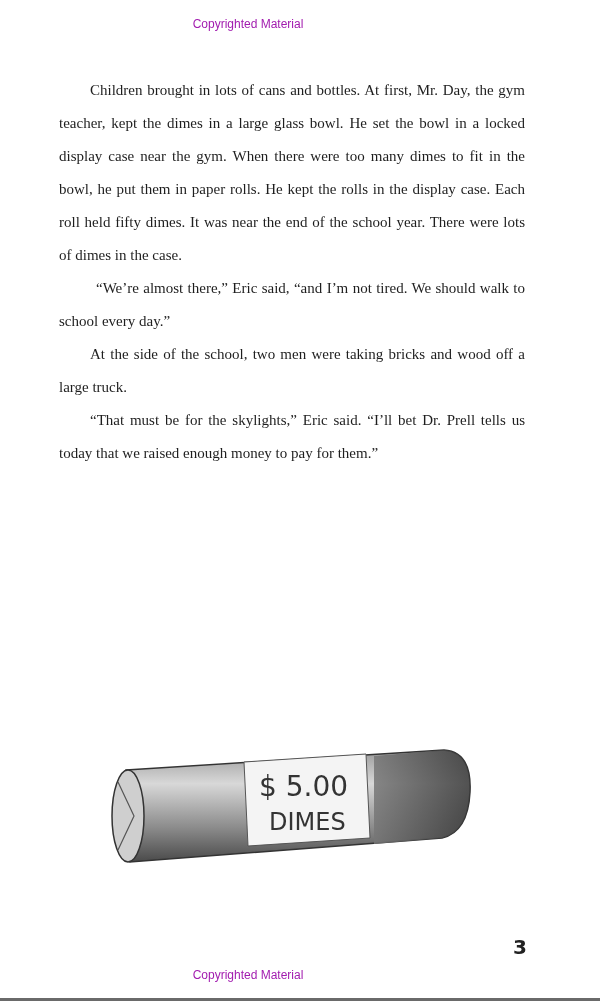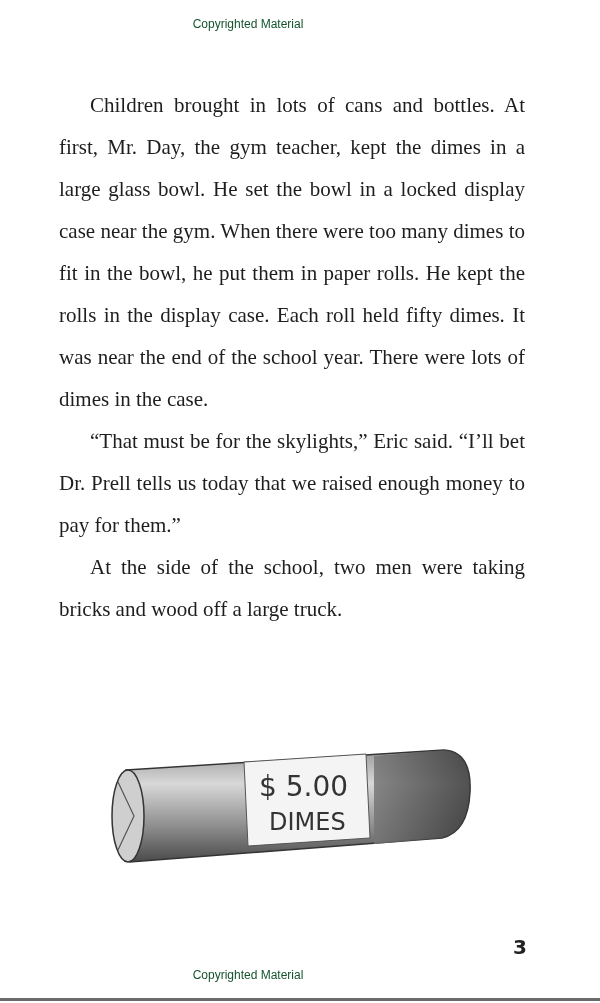--- a/index.html
+++ b/index.html
@@ -1,36 +1,37 @@
 <!DOCTYPE html>
 <html><head>
 <meta charset="utf-8">
 <style>
   html, body { margin:0; padding:0; }
   body { width:600px; height:1003px; background:#fff; position:relative; overflow:hidden; }
-  .watermark { position:absolute; left:0; width:496px; text-align:center; font-family:"Liberation Sans", sans-serif; font-size:12px; color:#14532d; }
+  .watermark { position:absolute; left:0; width:496px; text-align:center; font-family:"Liberation Sans", sans-serif; font-size:12px; color:#a21caf; }
   .wm-top { top:17px; }
   .wm-bottom { top:968px; }
-  .text { position:absolute; left:59px; top:84px; width:466px; font-family:"Liberation Serif", serif; font-size:21px; line-height:42px; color:#1e1e1e; }
+  .text { position:absolute; left:59px; top:74px; width:466px; font-family:"Liberation Serif", serif; font-size:15px; line-height:33px; color:#1e1e1e; }
   .text p { margin:0; text-align:justify; text-align-last:left; }
   .text p.indent { text-indent:31px; }
   .text p.indent2 { text-indent:37px; }
   .illustration { position:absolute; left:104px; top:742px; width:372px; height:125px;text-align:center; }
   .page-num { position:absolute; left:513px; top:935px; font-family:"DejaVu Sans", sans-serif; font-weight:bold; font-size:20px; color:#222; }
   .bottom-rule { position:absolute; left:0; top:998px; width:600px; height:3px; background:#6a6a6a; }
 </style>
 </head>
 <body>
 
 <div class="watermark wm-top">Copyrighted Material</div>
 
 <div class="text">
   <p class="indent">Children brought in lots of cans and bottles. At first, Mr. Day, the gym teacher, kept the dimes in a large glass bowl. He set the bowl in a locked display case near the gym. When there were too many dimes to fit in the bowl, he put them in paper rolls. He kept the rolls in the display case. Each roll held fifty dimes. It was near the end of the school year. There were lots of dimes in the case.</p>
+  <p class="indent2">“We’re almost there,” Eric said, “and I’m not tired. We should walk to school every day.”</p>
+  <p class="indent">At the side of the school, two men were taking bricks and wood off a large truck.</p>
   <p class="indent">“That must be for the skylights,” Eric said. “I’ll bet Dr. Prell tells us today that we raised enough money to pay for them.”</p>
-  <p class="indent">At the side of the school, two men were taking bricks and wood off a large truck.</p>
 </div>
 
 <div class="illustration">
   <svg width="372" height="125" viewBox="0 0 372 125">
     <defs>
       <linearGradient id="roll" x1="0" y1="0" x2="0" y2="1">
         <stop offset="0" stop-color="#9a9a9a"></stop>
         <stop offset="0.3" stop-color="#d8d8d8"></stop>
         <stop offset="0.7" stop-color="#8a8a8a"></stop>
         <stop offset="1" stop-color="#4a4a4a"></stop>

